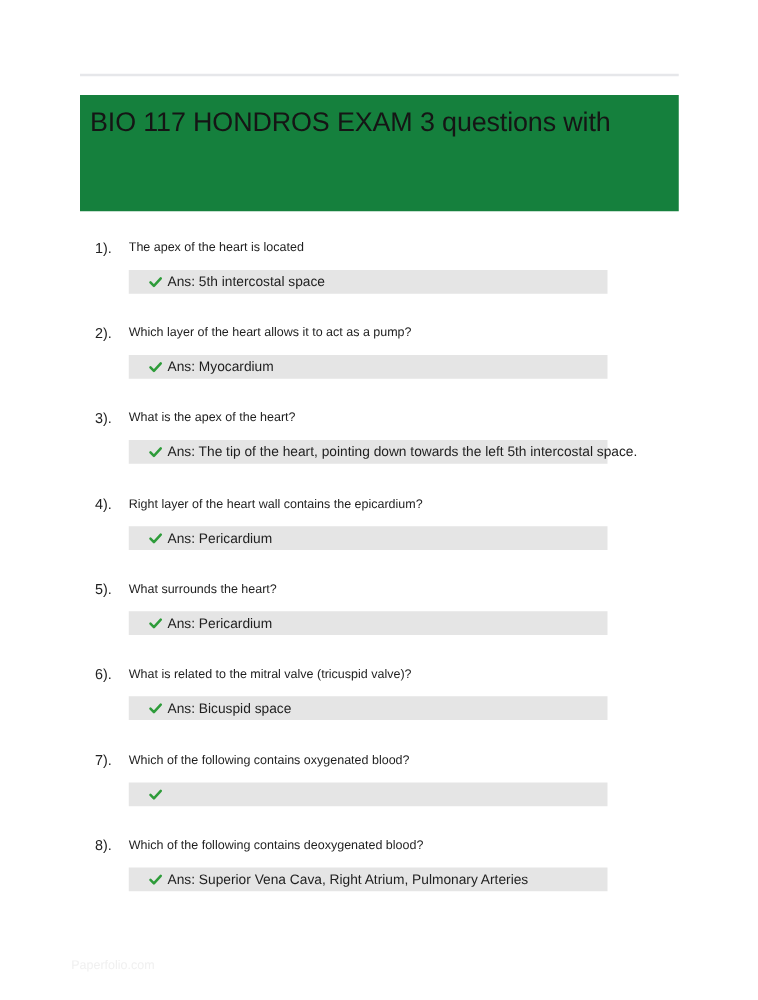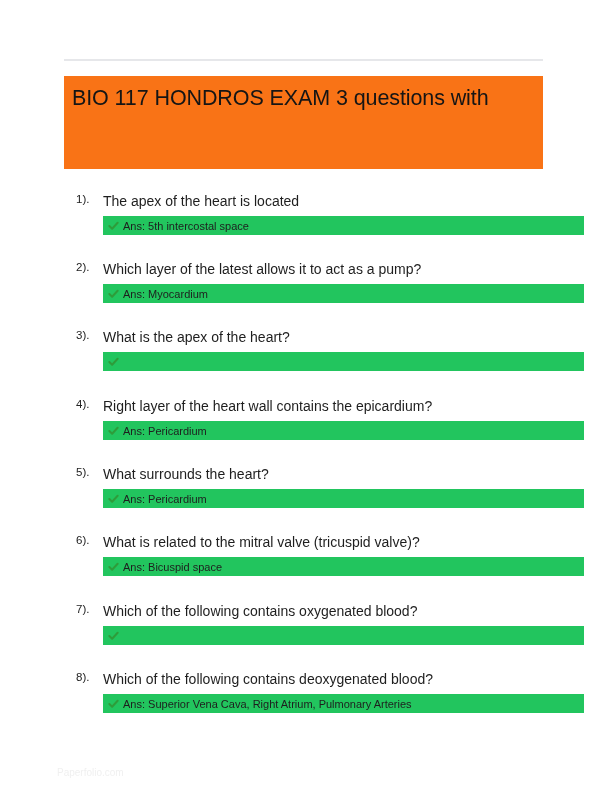--- a/index.html
+++ b/index.html
@@ -22,21 +22,21 @@
       width: 479px;
       height: 2px;
       background: #e6e7ea;
     }
     .title-box {
       position: absolute;
       left: 64px;
       top: 76px;
       width: 479px;
       height: 93px;
-      background: #f97316;
+      background: #15803d;
       box-sizing: border-box;
       padding: 10px 8px 0 8px;
     }
     .title-text {
       font-size: 21.5px;
       line-height: 25px;
       color: #151515;
       margin: 0;
       font-weight: normal;
       letter-spacing: -0.1px;
@@ -56,33 +56,33 @@
       position: absolute;
       left: 76px;
       top: 0;
       font-size: 11.5px;
       color: #222;
     }
     .q-text {
       position: absolute;
       left: 103px;
       top: 0;
-      font-size: 14px;
+      font-size: 10px;
       color: #1e1e1e;
       white-space: nowrap;
     }
     .ans-box {
       position: absolute;
       left: 103px;
       top: 23px;
-      width: 481px;
+      width: 383px;
       height: 19px;
-      background: #22c55e;
+      background: #e5e5e5;
       box-sizing: border-box;
-      padding-left: 5px;
+      padding-left: 16px;
       display: flex;
       align-items: center;
     }
     .check-icon {
       width: 11px;
       height: 11px;
       margin-right: 4px;
       display: inline-block;
       flex: none;
     }
@@ -128,36 +128,37 @@
     <div class="ans-box">
       <svg class="check-icon" viewBox="0 0 12 12">
           <path d="M1.5 6.5 L4.5 9.5 L10.5 3" fill="none" stroke="#2e9c3a" stroke-width="2.2" stroke-linecap="round" stroke-linejoin="round"></path>
         </svg>
       <span class="ans-text">Ans: 5th intercostal space</span>
     </div>
   </div>
 
   <div class="qa-item" style="top:261px;">
     <span class="q-num">2).</span>
-    <span class="q-text">Which layer of the latest allows it to act as a pump?</span>
+    <span class="q-text">Which layer of the heart allows it to act as a pump?</span>
     <div class="ans-box">
       <svg class="check-icon" viewBox="0 0 12 12">
           <path d="M1.5 6.5 L4.5 9.5 L10.5 3" fill="none" stroke="#2e9c3a" stroke-width="2.2" stroke-linecap="round" stroke-linejoin="round"></path>
         </svg>
       <span class="ans-text">Ans: Myocardium</span>
     </div>
   </div>
 
   <div class="qa-item" style="top:329px;">
     <span class="q-num">3).</span>
     <span class="q-text">What is the apex of the heart?</span>
     <div class="ans-box">
       <svg class="check-icon" viewBox="0 0 12 12">
           <path d="M1.5 6.5 L4.5 9.5 L10.5 3" fill="none" stroke="#2e9c3a" stroke-width="2.2" stroke-linecap="round" stroke-linejoin="round"></path>
         </svg>
+      <span class="ans-text">Ans: The tip of the heart, pointing down towards the left 5th intercostal space.</span>
     </div>
   </div>
 
   <div class="qa-item" style="top:398px;">
     <span class="q-num">4).</span>
     <span class="q-text">Right layer of the heart wall contains the epicardium?</span>
     <div class="ans-box">
       <svg class="check-icon" viewBox="0 0 12 12">
           <path d="M1.5 6.5 L4.5 9.5 L10.5 3" fill="none" stroke="#2e9c3a" stroke-width="2.2" stroke-linecap="round" stroke-linejoin="round"></path>
         </svg>

